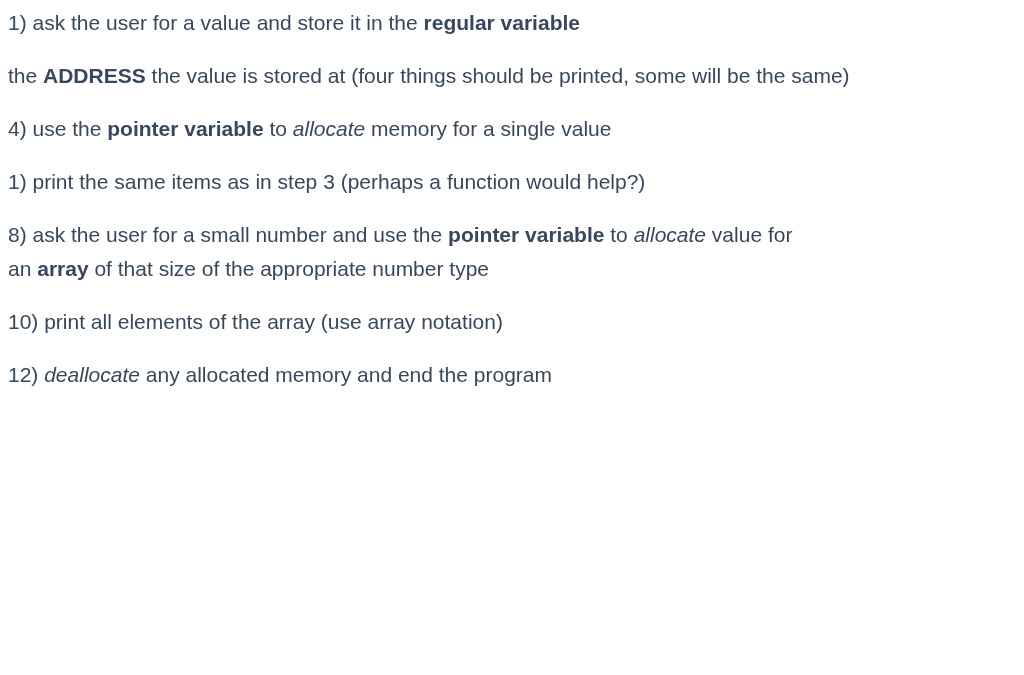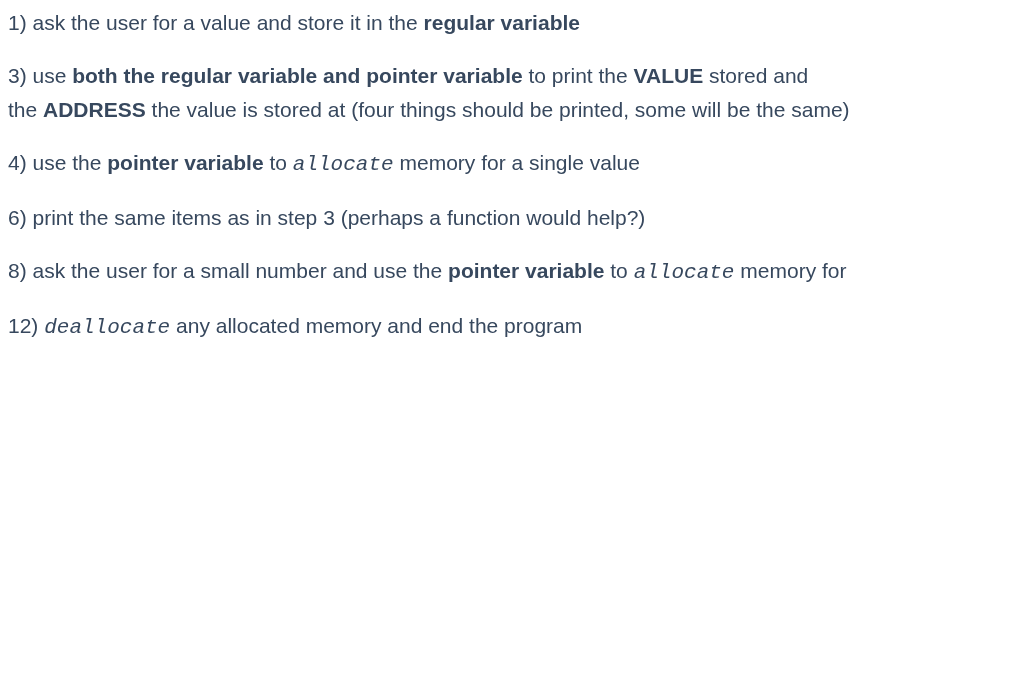--- a/index.html
+++ b/index.html
@@ -22,40 +22,43 @@
   }
   .item {
     margin: 0 0 19px 0;
   }
   .line {
     line-height: 34px;
     white-space: nowrap;
   }
   .seg-normal { font-weight: 400; font-style: normal; }
   .seg-bold   { font-weight: 700; font-style: normal; }
-  .seg-italic { font-weight: 400; font-style: italic; font-family: Liberation Mono, monospace; }
+  .seg-italic { font-weight: 400; font-style: italic; }
 </style>
 </head>
 <body>
 
 <div class="page">
   <div id="instruction-list">
       <div class="item">
         <div class="line"><span class="seg-normal">1) ask the user for a value and store it in the </span><span class="seg-bold">regular variable</span></div>
       </div>
       <div class="item">
-        <div class="line"><span class="seg-normal">3) use </span><span class="seg-bold">both the regular variable and pointer variable</span><span class="seg-normal"> to print the </span><span class="seg-bold">VALUE</span><span class="seg-normal"> stored and</span></div>
         <div class="line"><span class="seg-normal">the </span><span class="seg-bold">ADDRESS</span><span class="seg-normal"> the value is stored at (four things should be printed, some will be the same)</span></div>
       </div>
       <div class="item">
         <div class="line"><span class="seg-normal">4) use the </span><span class="seg-bold">pointer variable</span><span class="seg-normal"> to </span><span class="seg-italic">allocate</span><span class="seg-normal"> memory for a single value</span></div>
       </div>
       <div class="item">
-        <div class="line"><span class="seg-normal">6) print the same items as in step 3 (perhaps a function would help?)</span></div>
+        <div class="line"><span class="seg-normal">1) print the same items as in step 3 (perhaps a function would help?)</span></div>
       </div>
       <div class="item">
-        <div class="line"><span class="seg-normal">8) ask the user for a small number and use the </span><span class="seg-bold">pointer variable</span><span class="seg-normal"> to </span><span class="seg-italic">allocate</span><span class="seg-normal"> memory for</span></div>
+        <div class="line"><span class="seg-normal">8) ask the user for a small number and use the </span><span class="seg-bold">pointer variable</span><span class="seg-normal"> to </span><span class="seg-italic">allocate</span><span class="seg-normal"> value for</span></div>
+        <div class="line"><span class="seg-normal">an </span><span class="seg-bold">array</span><span class="seg-normal"> of that size of the appropriate number type</span></div>
+      </div>
+      <div class="item">
+        <div class="line"><span class="seg-normal">10) print all elements of the array (use array notation)</span></div>
       </div>
       <div class="item">
         <div class="line"><span class="seg-normal">12) </span><span class="seg-italic">deallocate</span><span class="seg-normal"> any allocated memory and end the program</span></div>
       </div>
     </div>
 </div>
 
 </body></html>

